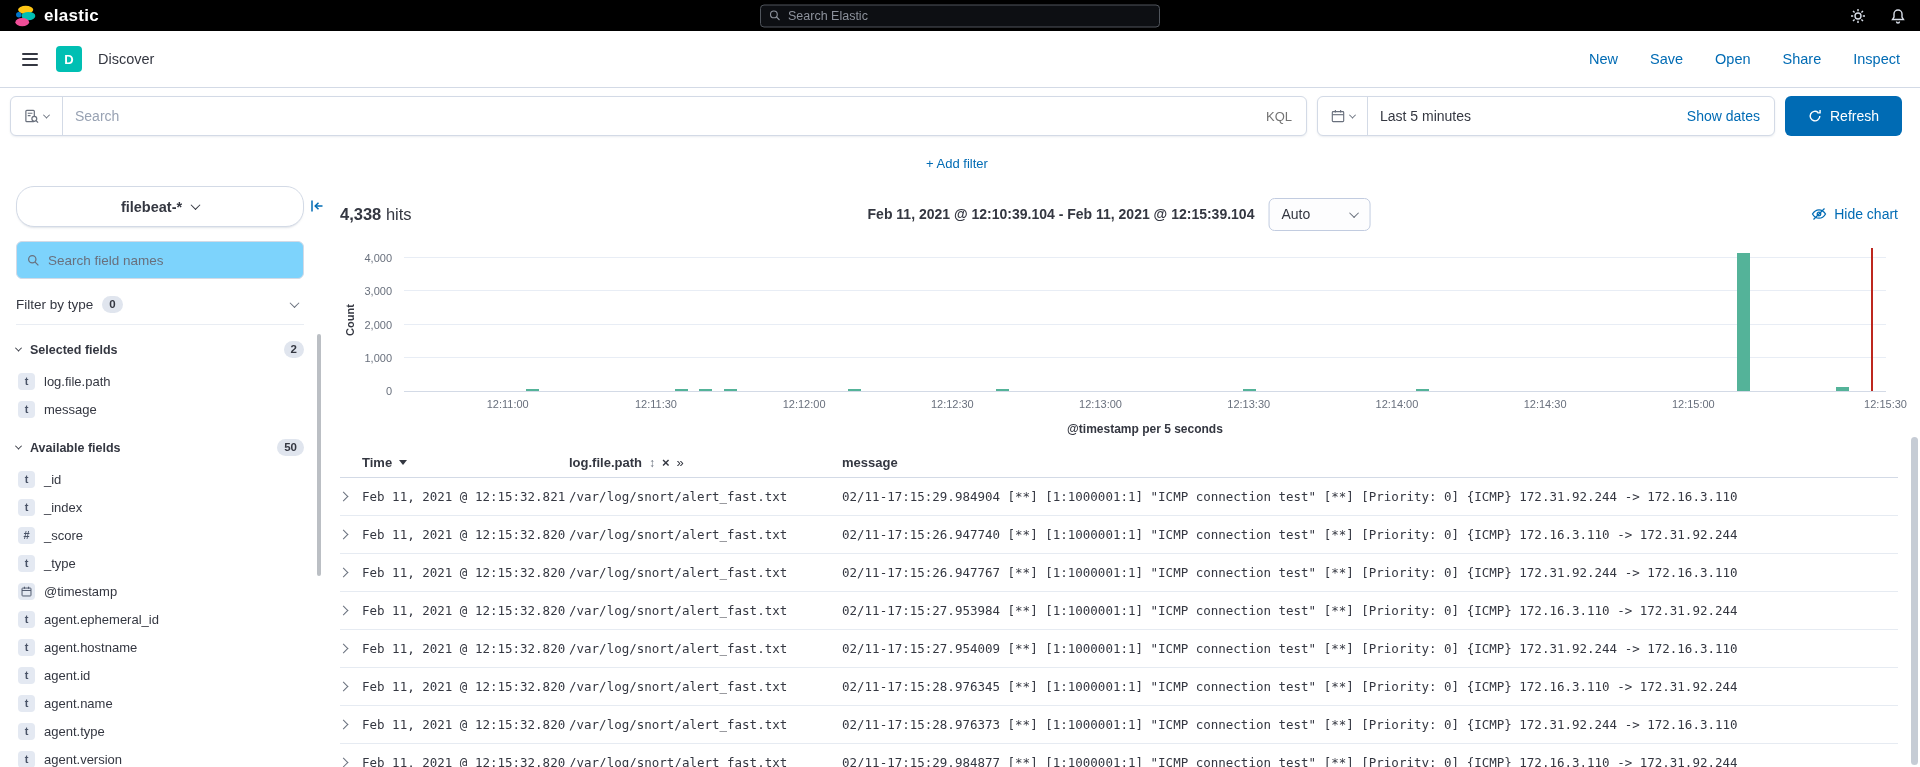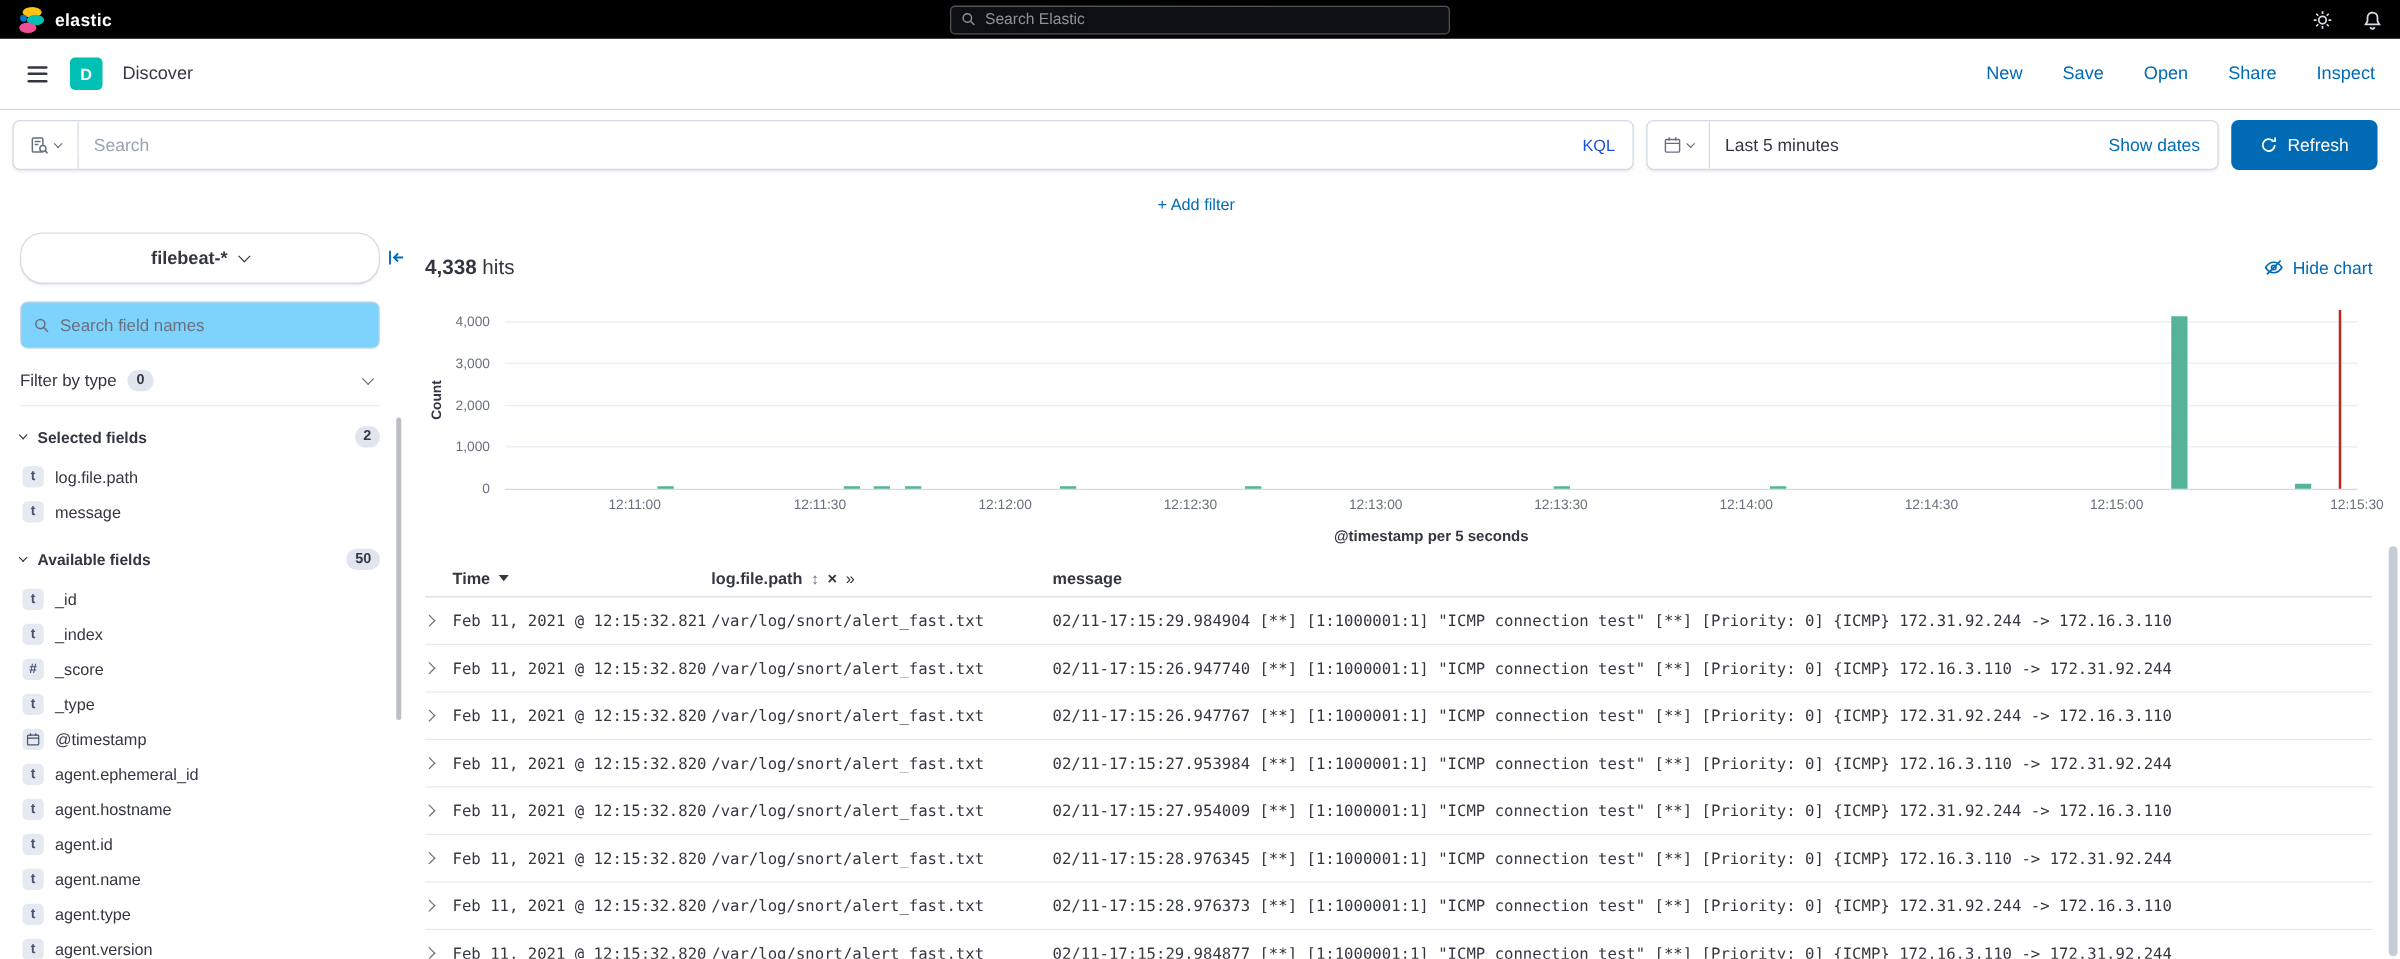--- a/index.html
+++ b/index.html
@@ -2,21 +2,21 @@
 <html><head>
 <meta charset="utf-8">
 <style>
   * { margin:0; padding:0; box-sizing:border-box; }
   html,body { width:1920px; height:767px; overflow:hidden; }
   body { font-family:"Liberation Sans", sans-serif; background:#fff; color:#343741; font-size:14px; }
 
   
   .top-bar { height:31px; background:#000; display:flex; align-items:center; padding:0 14px; position:relative; }
   .logo { display:flex; align-items:center; gap:8px; }
-  .logo-text { color:#fff; font-size:14px; font-weight:600; letter-spacing:.3px; }
+  .logo-text { color:#fff; font-size:17px; font-weight:600; letter-spacing:.3px; }
   .global-search { position:absolute; left:50%; top:50%; transform:translate(-50%,-50%);
     width:400px; height:23px; background:#0d0f13; border:1px solid #50555c; border-radius:4px;
     display:flex; align-items:center; padding:0 8px; gap:7px; }
   .global-search input { flex:1; background:transparent; border:none; outline:none; color:#737373; font-size:12.5px; font-family:inherit; }
   .global-search input::placeholder { color:#8d929c; }
   .top-icons { margin-left:auto; display:flex; gap:24px; align-items:center; }
 
   
   .nav-bar { height:57px; display:flex; align-items:center; padding:0 20px; border-bottom:1px solid #D3DAE6; gap:16px; background:#fff; }
   .hamburger { display:flex; flex-direction:column; gap:3.5px; cursor:pointer; padding:4px 2px; }
@@ -28,21 +28,21 @@
   .nav-link { color:#006BB4; font-size:14.5px; cursor:pointer; }
 
   
   .query-row { display:flex; align-items:center; gap:10px; padding:8px 18px 8px 10px; }
   .query-input { flex:1; height:40px; border:1px solid #D3DAE6; border-radius:6px; display:flex; align-items:center;
     background:#fff; box-shadow:0 1px 2px rgba(152,162,179,.2); overflow:hidden; }
   .sq-btn { width:52px; height:100%; display:flex; align-items:center; justify-content:center; gap:5px;
     border-right:1px solid #D3DAE6; color:#69707D; cursor:pointer; }
   .query-input input { flex:1; border:none; outline:none; padding:0 12px; font-size:14px; font-family:inherit; color:#343741; }
   .query-input input::placeholder { color:#98A2B3; }
-  .kql { padding:0 14px; color:#1d4ed8; font-size:13px; cursor:pointer; }
+  .kql { padding:0 14px; color:#737373; font-size:13px; cursor:pointer; }
   .datepicker { width:458px; height:40px; border:1px solid #D3DAE6; border-radius:6px; display:flex; align-items:center;
     background:#fff; box-shadow:0 1px 2px rgba(152,162,179,.2); flex-shrink:0; }
   .dp-cal { width:50px; height:100%; border-right:1px solid #D3DAE6; display:flex; align-items:center; justify-content:center; gap:5px; color:#69707D; cursor:pointer; }
   .dp-text { padding:0 12px; font-size:14px; color:#343741; cursor:pointer; }
   .dp-showdates { margin-left:auto; padding:0 14px; color:#006BB4; font-size:14px; cursor:pointer; }
   .refresh-btn { height:40px; min-width:117px; background:#006BB4; color:#fff; border:none; border-radius:6px;
     font-size:14px; font-weight:500; font-family:inherit; display:flex; align-items:center; justify-content:center; gap:8px; cursor:pointer; flex-shrink:0; }
 
   
   .filter-row { display:flex; align-items:center; gap:10px; padding:2px 18px 8px 12px; height:28px;flex-direction:column; }
@@ -320,20 +320,27 @@
     </div>
     <div class="sidebar-scroll"></div>
   </div>
 
   <div class="main">
 
     <div class="results-bar">
       <div class="hits">
         <span class="num">4,338</span>
         <span>hits</span>
+      </div>
+      <div class="center-controls">
+        <span class="range-text">Feb 11, 2021 @ 12:10:39.104 - Feb 11, 2021 @ 12:15:39.104</span>
+        <div class="interval-select">
+          <span>Auto</span>
+          <span class="chev"></span>
+        </div>
       </div>
       <div class="hide-chart">
         <svg width="16" height="16" viewBox="0 0 16 16">
           <path d="M1.5 8s2.5-4.2 6.5-4.2S14.5 8 14.5 8 12 12.2 8 12.2 1.5 8 1.5 8z" fill="none" stroke="#006BB4" stroke-width="1.3"></path>
           <circle cx="8" cy="8" r="1.8" fill="none" stroke="#006BB4" stroke-width="1.3"></circle>
           <path d="M2.5 13.5l11-11" stroke="#006BB4" stroke-width="1.3"></path>
         </svg>
         <span>Hide chart</span>
       </div>
     </div>

